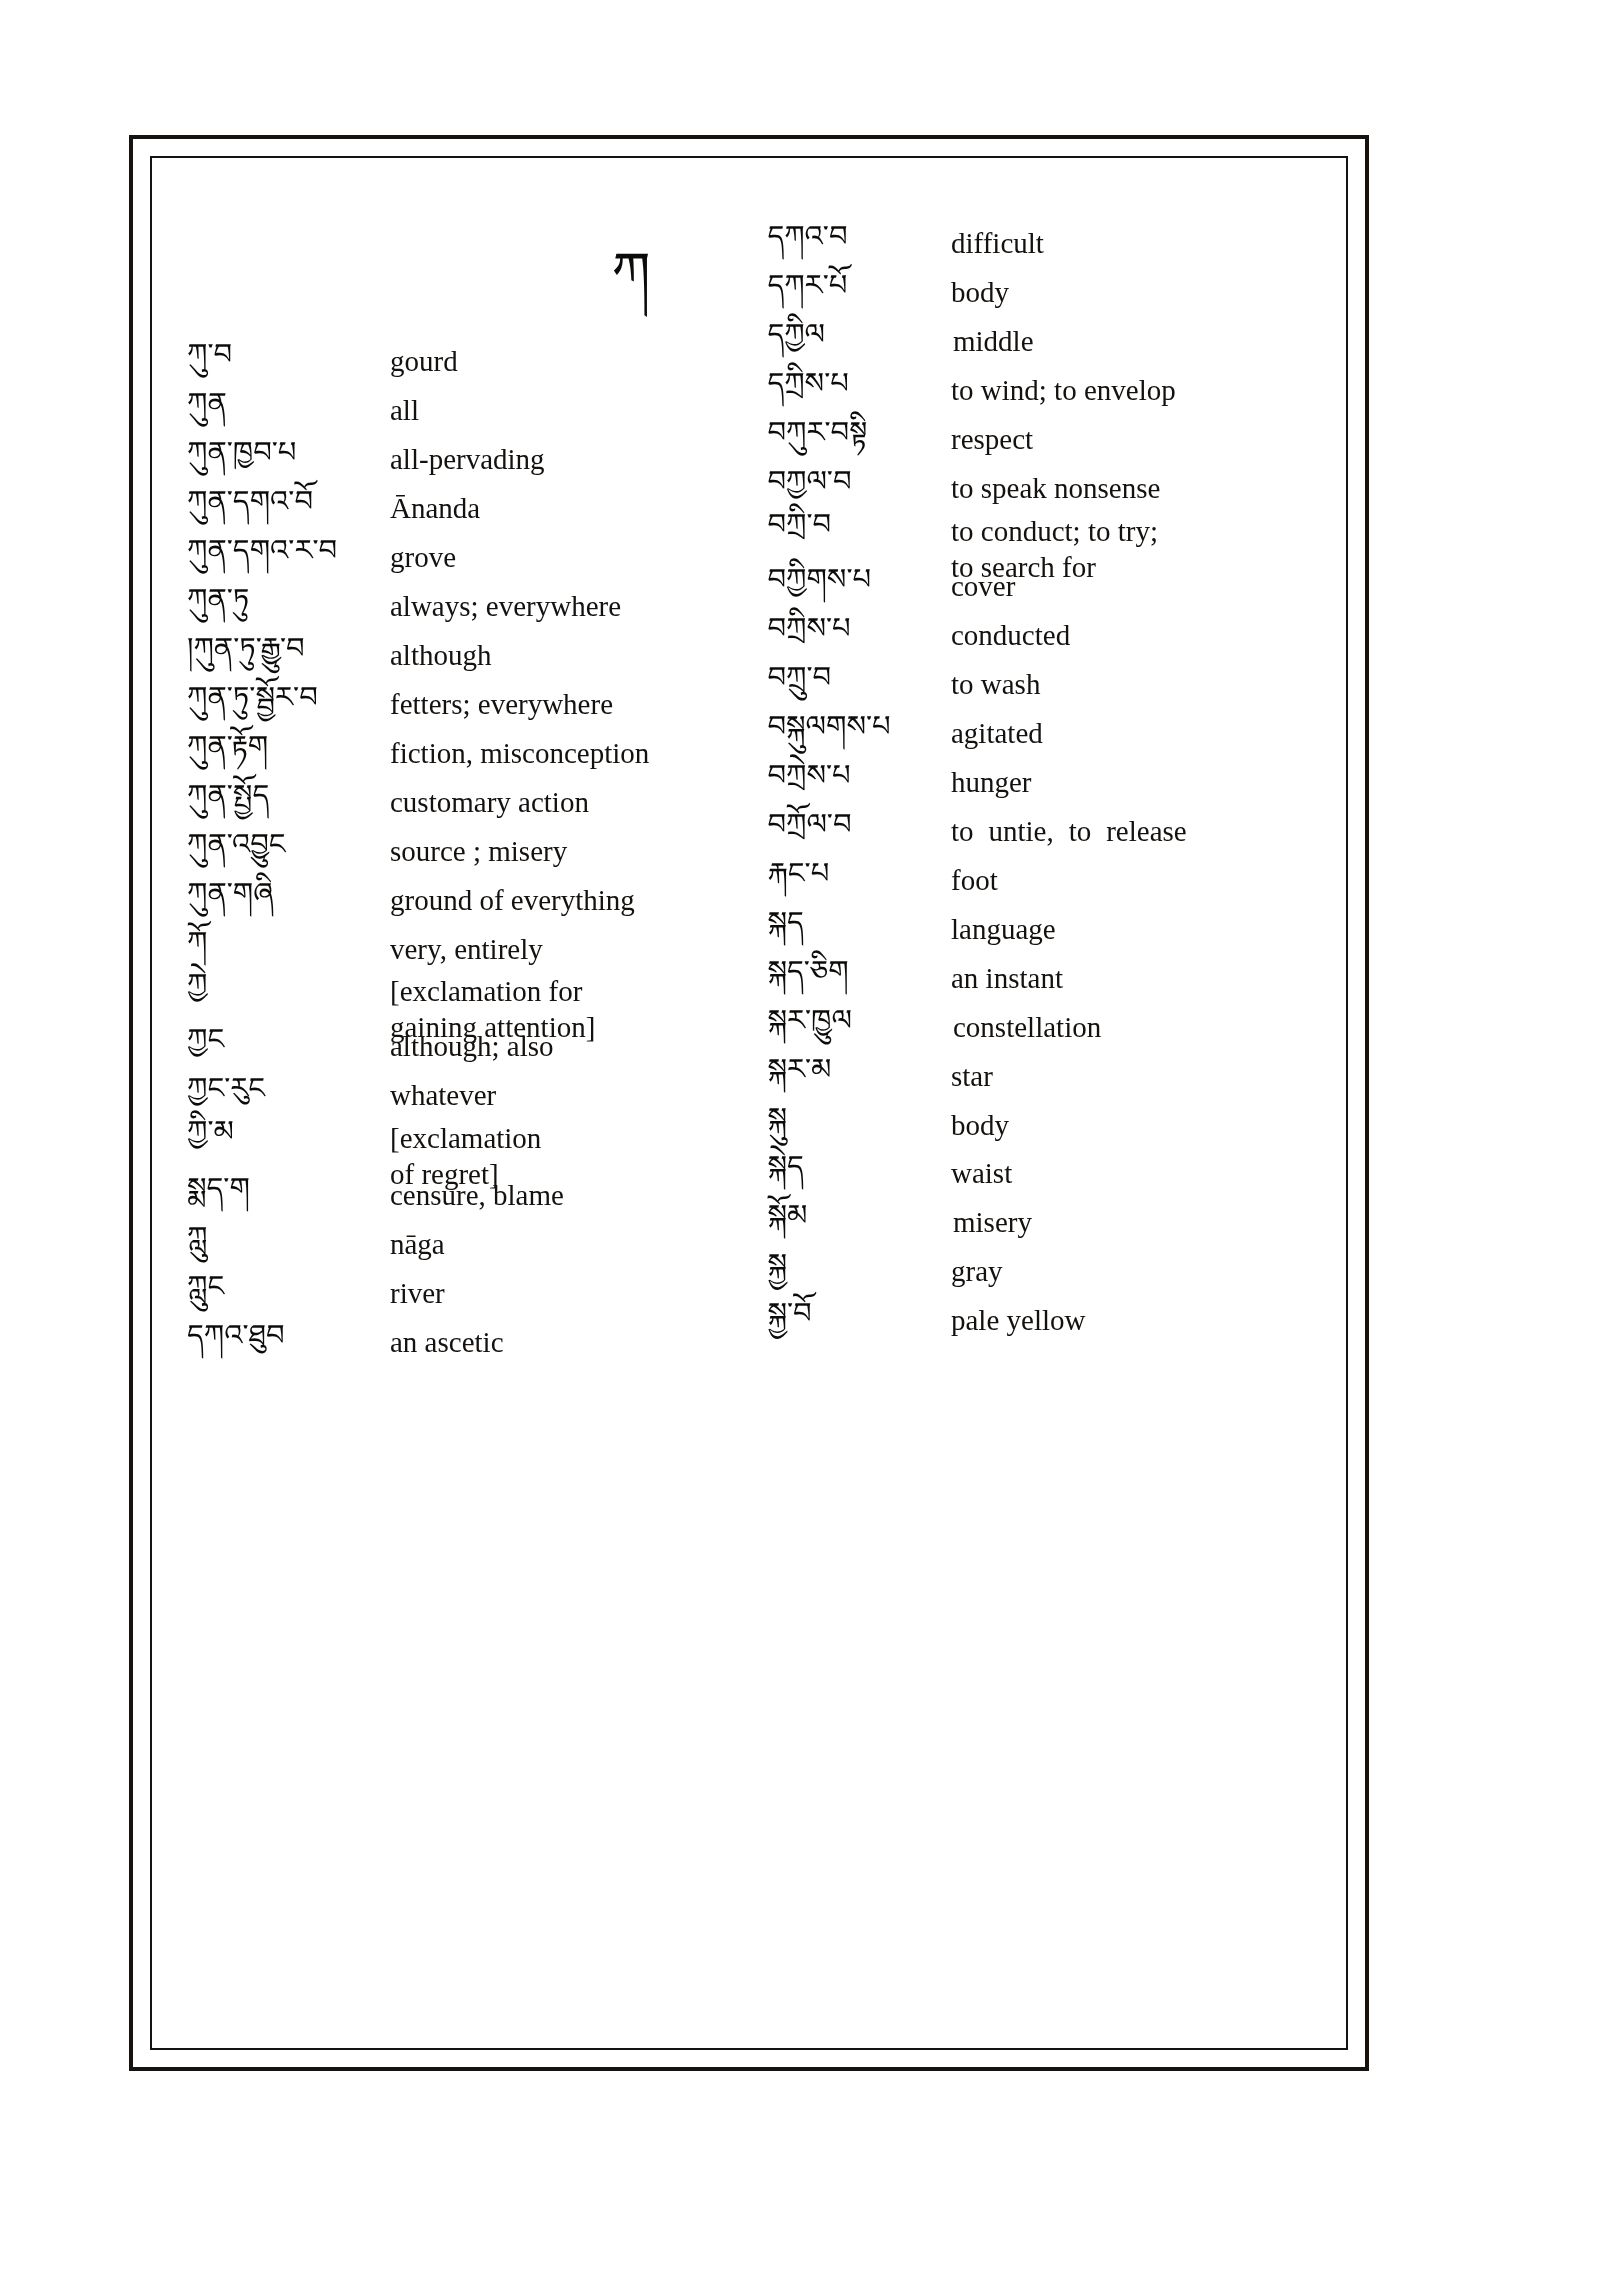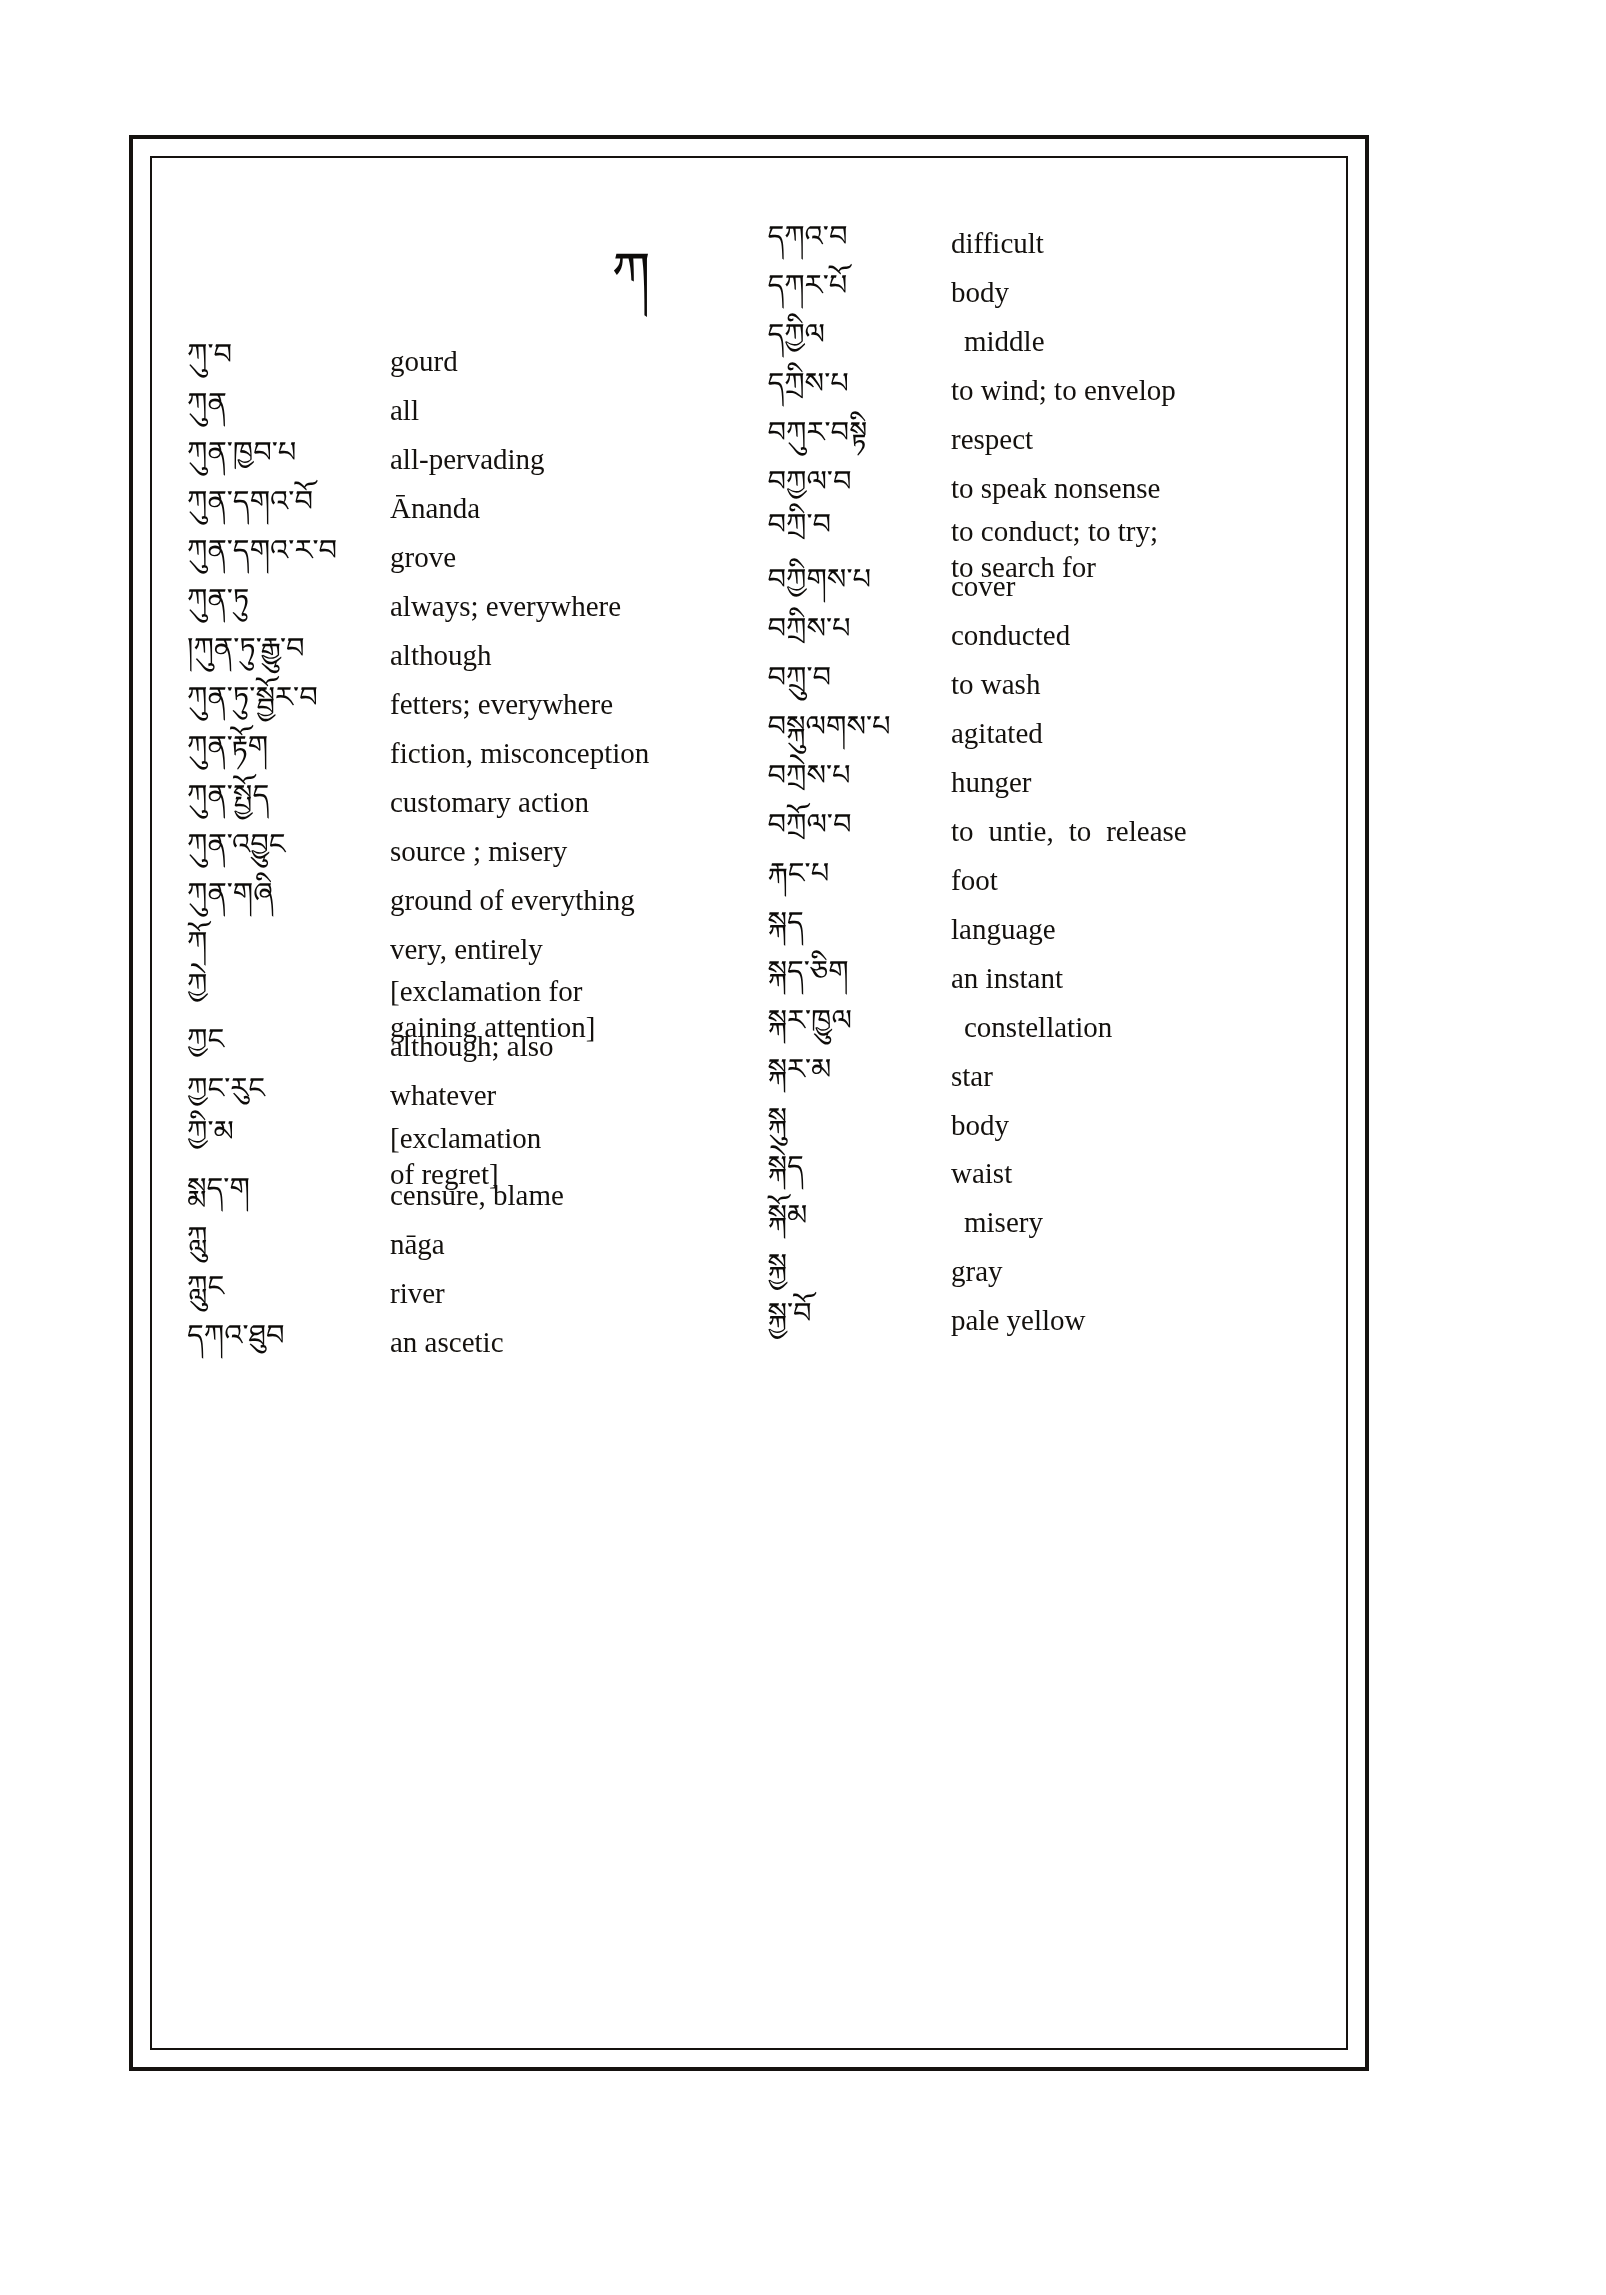--- a/index.html
+++ b/index.html
@@ -90,21 +90,21 @@
   }
 
   
   #col-left .tib{left:23px;}
   #col-left .gloss{left:226px;width:337px;}
 
   
   #col-right .tib{left:21.4px;}
   #col-right .gloss{left:205px;width:383px;}
 
-  .indent-sm{margin-left:13px;}
+  .indent-sm{margin-left:2px;}
   .wide-space{word-spacing:7.7px;}
 </style>
 </head>
 <body>
 
 <div id="page-frame">
   <div id="page-frame-inner"></div>
 </div>
 
 <div id="content">

